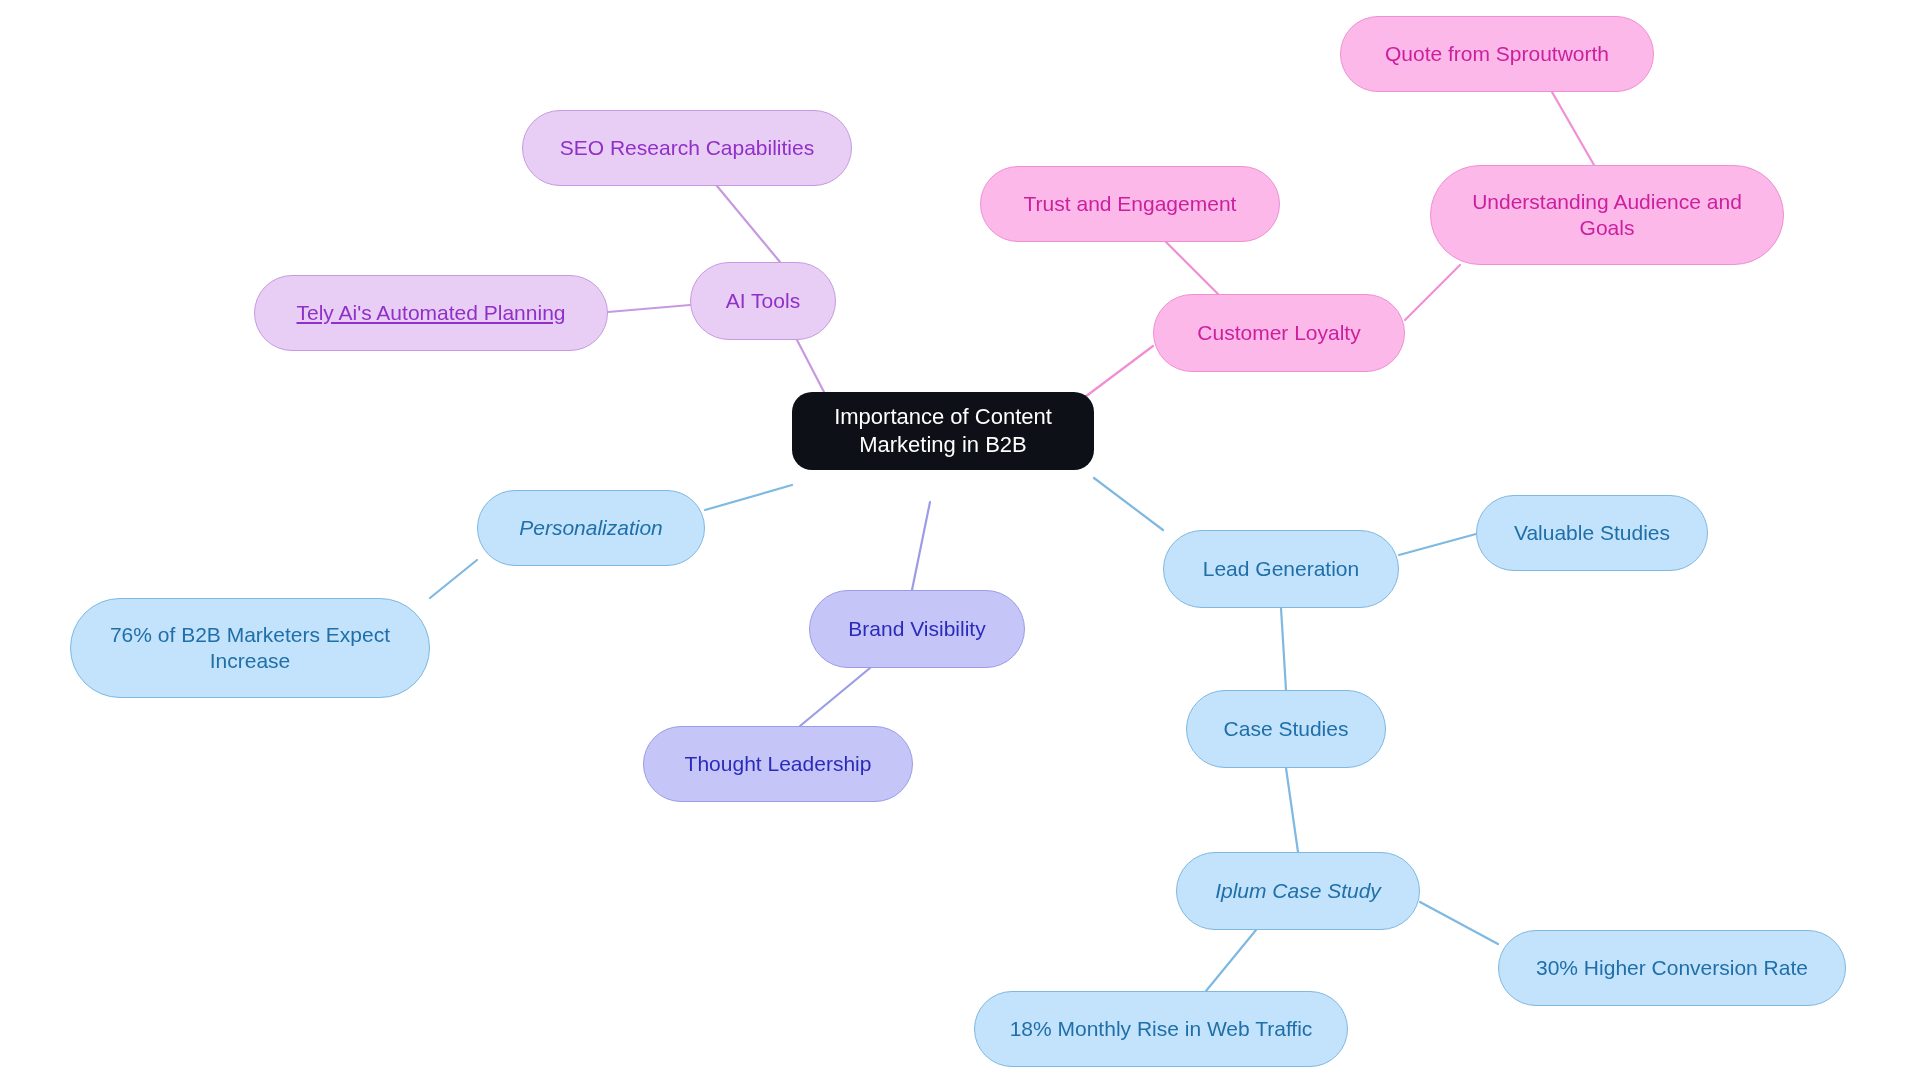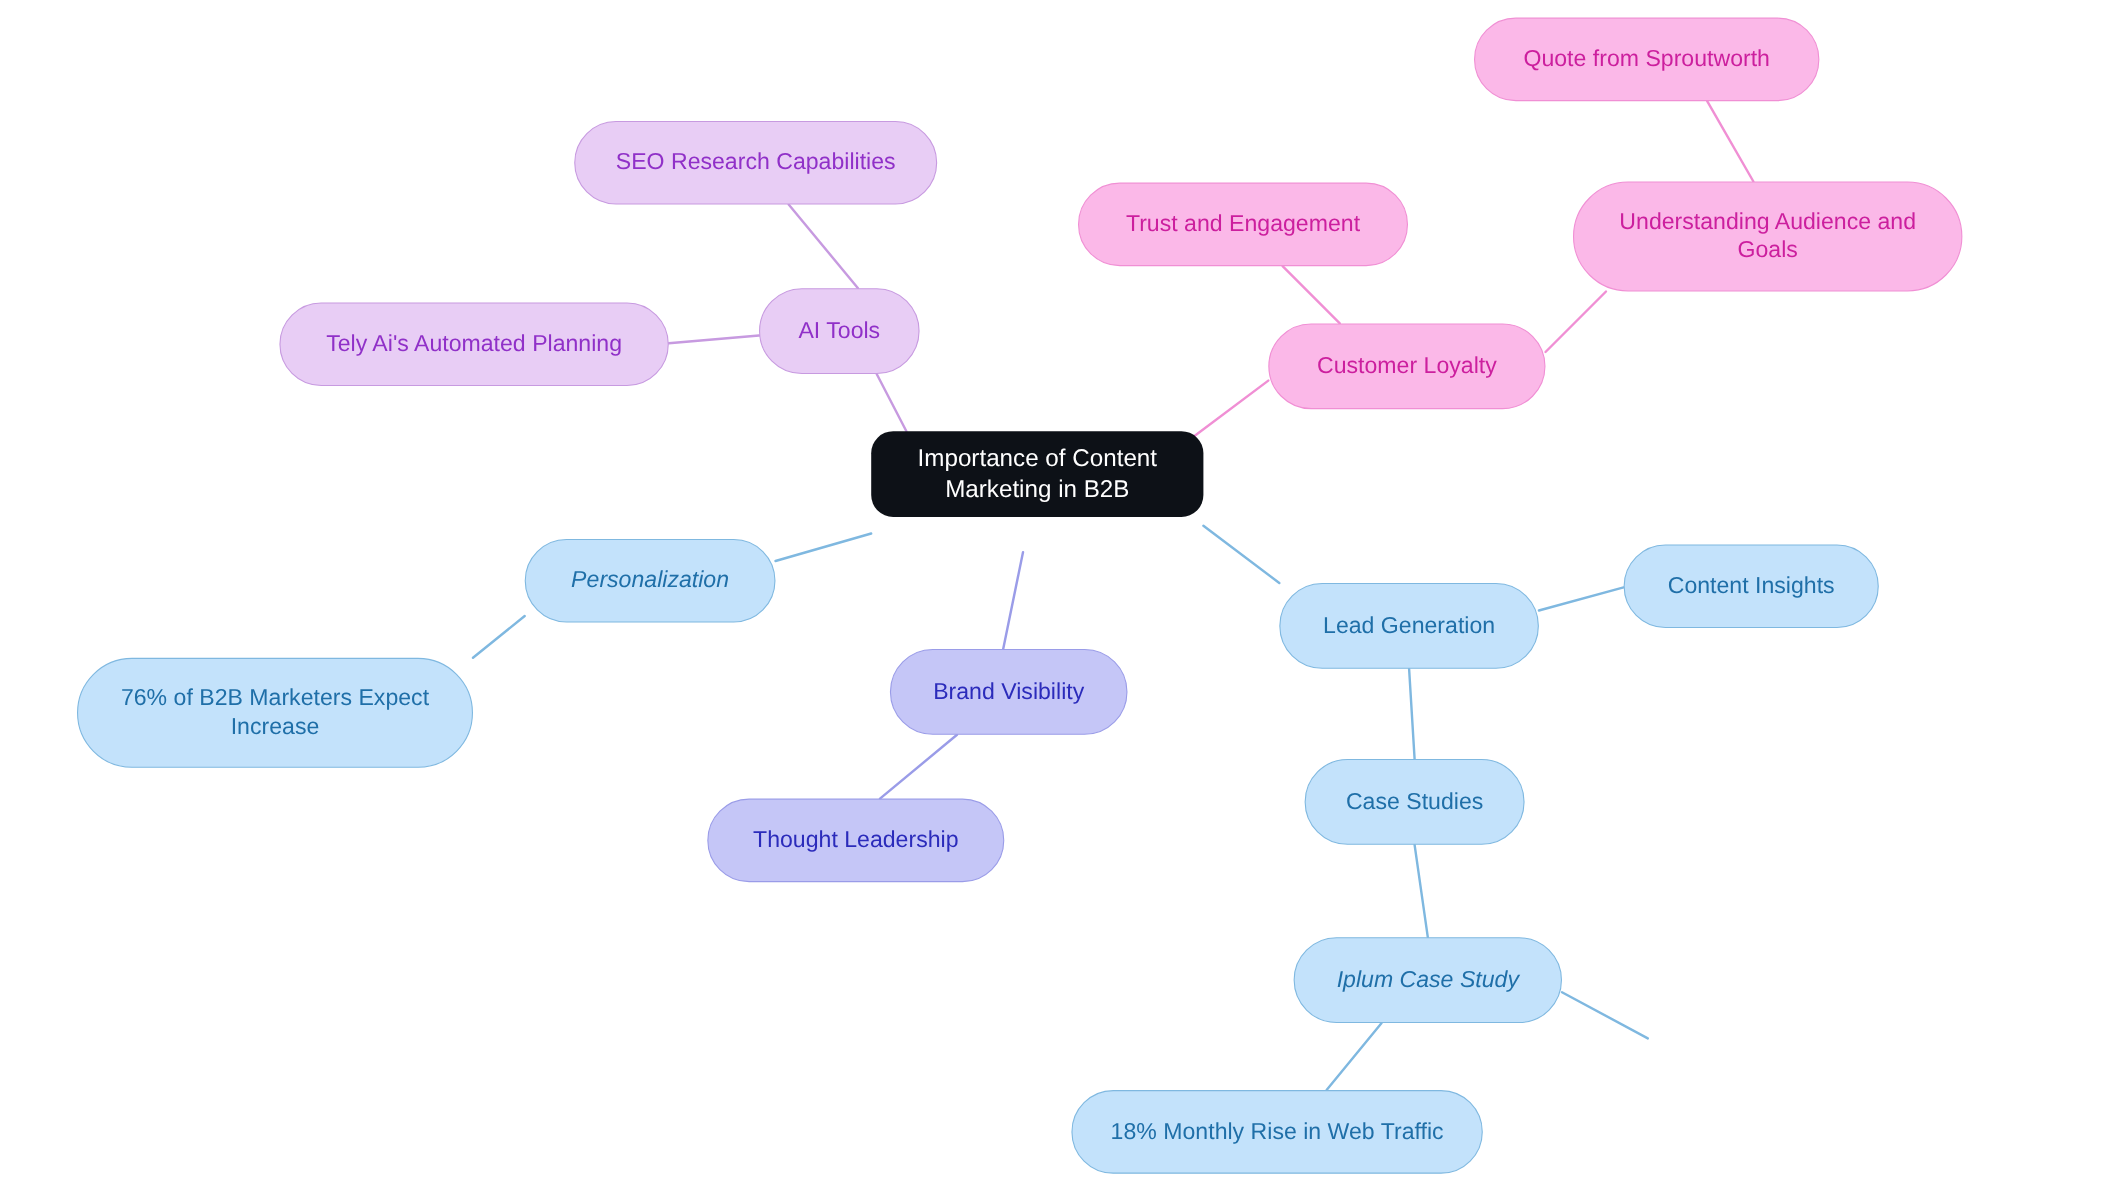--- a/index.html
+++ b/index.html
@@ -67,29 +67,30 @@
       <line x1="1399" y1="555" x2="1476" y2="534" stroke="#7fb8e0" stroke-width="2.2" stroke-linecap="round"></line>
       <line x1="1281" y1="608" x2="1286" y2="690" stroke="#7fb8e0" stroke-width="2.2" stroke-linecap="round"></line>
       <line x1="1286" y1="768" x2="1298" y2="852" stroke="#7fb8e0" stroke-width="2.2" stroke-linecap="round"></line>
       <line x1="1420" y1="902" x2="1498" y2="944" stroke="#7fb8e0" stroke-width="2.2" stroke-linecap="round"></line>
       <line x1="1256" y1="930" x2="1206" y2="991" stroke="#7fb8e0" stroke-width="2.2" stroke-linecap="round"></line>
     </svg>
 <div class="node root" style="left: 792px; top: 392px; width: 302px; height: 78px; font-size: 22px; background: rgb(13, 17, 23); color: rgb(255, 255, 255);">Importance of Content
 Marketing in B2B</div>
     <div class="node" style="left: 690px; top: 262px; width: 146px; height: 78px; font-size: 21px; background: rgb(232, 205, 245); border-color: rgb(199, 154, 224); color: rgb(144, 48, 200); text-align: right;">AI Tools</div>
     <div class="node" style="left: 522px; top: 110px; width: 330px; height: 76px; font-size: 21px; background: rgb(232, 205, 245); border-color: rgb(199, 154, 224); color: rgb(144, 48, 200);">SEO Research Capabilities</div>
-    <div class="node" style="left: 254px; top: 275px; width: 354px; height: 76px; font-size: 21px; background: rgb(232, 205, 245); border-color: rgb(199, 154, 224); color: rgb(144, 48, 200);">Tely Ai's Automated Planning</div>
+    <div class="node" style="left: 254px; top: 275px; width: 354px; height: 76px; font-size: 21px; background: rgb(232, 205, 245); border-color: rgb(199, 154, 224); color: rgb(144, 48, 200); text-decoration: underline;">Tely Ai's Automated Planning</div>
     <div class="node" style="left: 1153px; top: 294px; width: 252px; height: 78px; font-size: 21px; background: rgb(251, 184, 232); border-color: rgb(240, 143, 212); color: rgb(204, 31, 158);">Customer Loyalty</div>
     <div class="node" style="left: 980px; top: 166px; width: 300px; height: 76px; font-size: 21px; background: rgb(251, 184, 232); border-color: rgb(240, 143, 212); color: rgb(204, 31, 158);">Trust and Engagement</div>
     <div class="node" style="left: 1430px; top: 165px; width: 354px; height: 100px; font-size: 21px; background: rgb(251, 184, 232); border-color: rgb(240, 143, 212); color: rgb(204, 31, 158);">Understanding Audience and
 Goals</div>
     <div class="node" style="left: 1340px; top: 16px; width: 314px; height: 76px; font-size: 21px; background: rgb(251, 184, 232); border-color: rgb(240, 143, 212); color: rgb(204, 31, 158);">Quote from Sproutworth</div>
     <div class="node" style="left: 477px; top: 490px; width: 228px; height: 76px; font-size: 21px; background: rgb(195, 226, 251); border-color: rgb(127, 184, 224); color: rgb(31, 111, 168); font-style: italic;">Personalization</div>
     <div class="node" style="left: 70px; top: 598px; width: 360px; height: 100px; font-size: 21px; background: rgb(195, 226, 251); border-color: rgb(127, 184, 224); color: rgb(31, 111, 168);">76% of B2B Marketers Expect
 Increase</div>
     <div class="node" style="left: 809px; top: 590px; width: 216px; height: 78px; font-size: 21px; background: rgb(197, 198, 247); border-color: rgb(154, 156, 232); color: rgb(43, 43, 187);">Brand Visibility</div>
     <div class="node" style="left: 643px; top: 726px; width: 270px; height: 76px; font-size: 21px; background: rgb(197, 198, 247); border-color: rgb(154, 156, 232); color: rgb(43, 43, 187);">Thought Leadership</div>
     <div class="node" style="left: 1163px; top: 530px; width: 236px; height: 78px; font-size: 21px; background: rgb(195, 226, 251); border-color: rgb(127, 184, 224); color: rgb(31, 111, 168);">Lead Generation</div>
-    <div class="node" style="left: 1476px; top: 495px; width: 232px; height: 76px; font-size: 21px; background: rgb(195, 226, 251); border-color: rgb(127, 184, 224); color: rgb(31, 111, 168);">Content Insights</div>
+    <div class="node" style="left: 1476px; top: 495px; width: 232px; height: 76px; font-size: 21px; background: rgb(195, 226, 251); border-color: rgb(127, 184, 224); color: rgb(31, 111, 168);">Valuable Studies</div>
     <div class="node" style="left: 1186px; top: 690px; width: 200px; height: 78px; font-size: 21px; background: rgb(195, 226, 251); border-color: rgb(127, 184, 224); color: rgb(31, 111, 168);">Case Studies</div>
     <div class="node" style="left: 1176px; top: 852px; width: 244px; height: 78px; font-size: 21px; background: rgb(195, 226, 251); border-color: rgb(127, 184, 224); color: rgb(31, 111, 168); font-style: italic;">Iplum Case Study</div>
+    <div class="node" style="left: 1498px; top: 930px; width: 348px; height: 76px; font-size: 21px; background: rgb(195, 226, 251); border-color: rgb(127, 184, 224); color: rgb(31, 111, 168);">30% Higher Conversion Rate</div>
     <div class="node" style="left: 974px; top: 991px; width: 374px; height: 76px; font-size: 21px; background: rgb(195, 226, 251); border-color: rgb(127, 184, 224); color: rgb(31, 111, 168);">18% Monthly Rise in Web Traffic</div>
   </div>
 
 </body></html>

